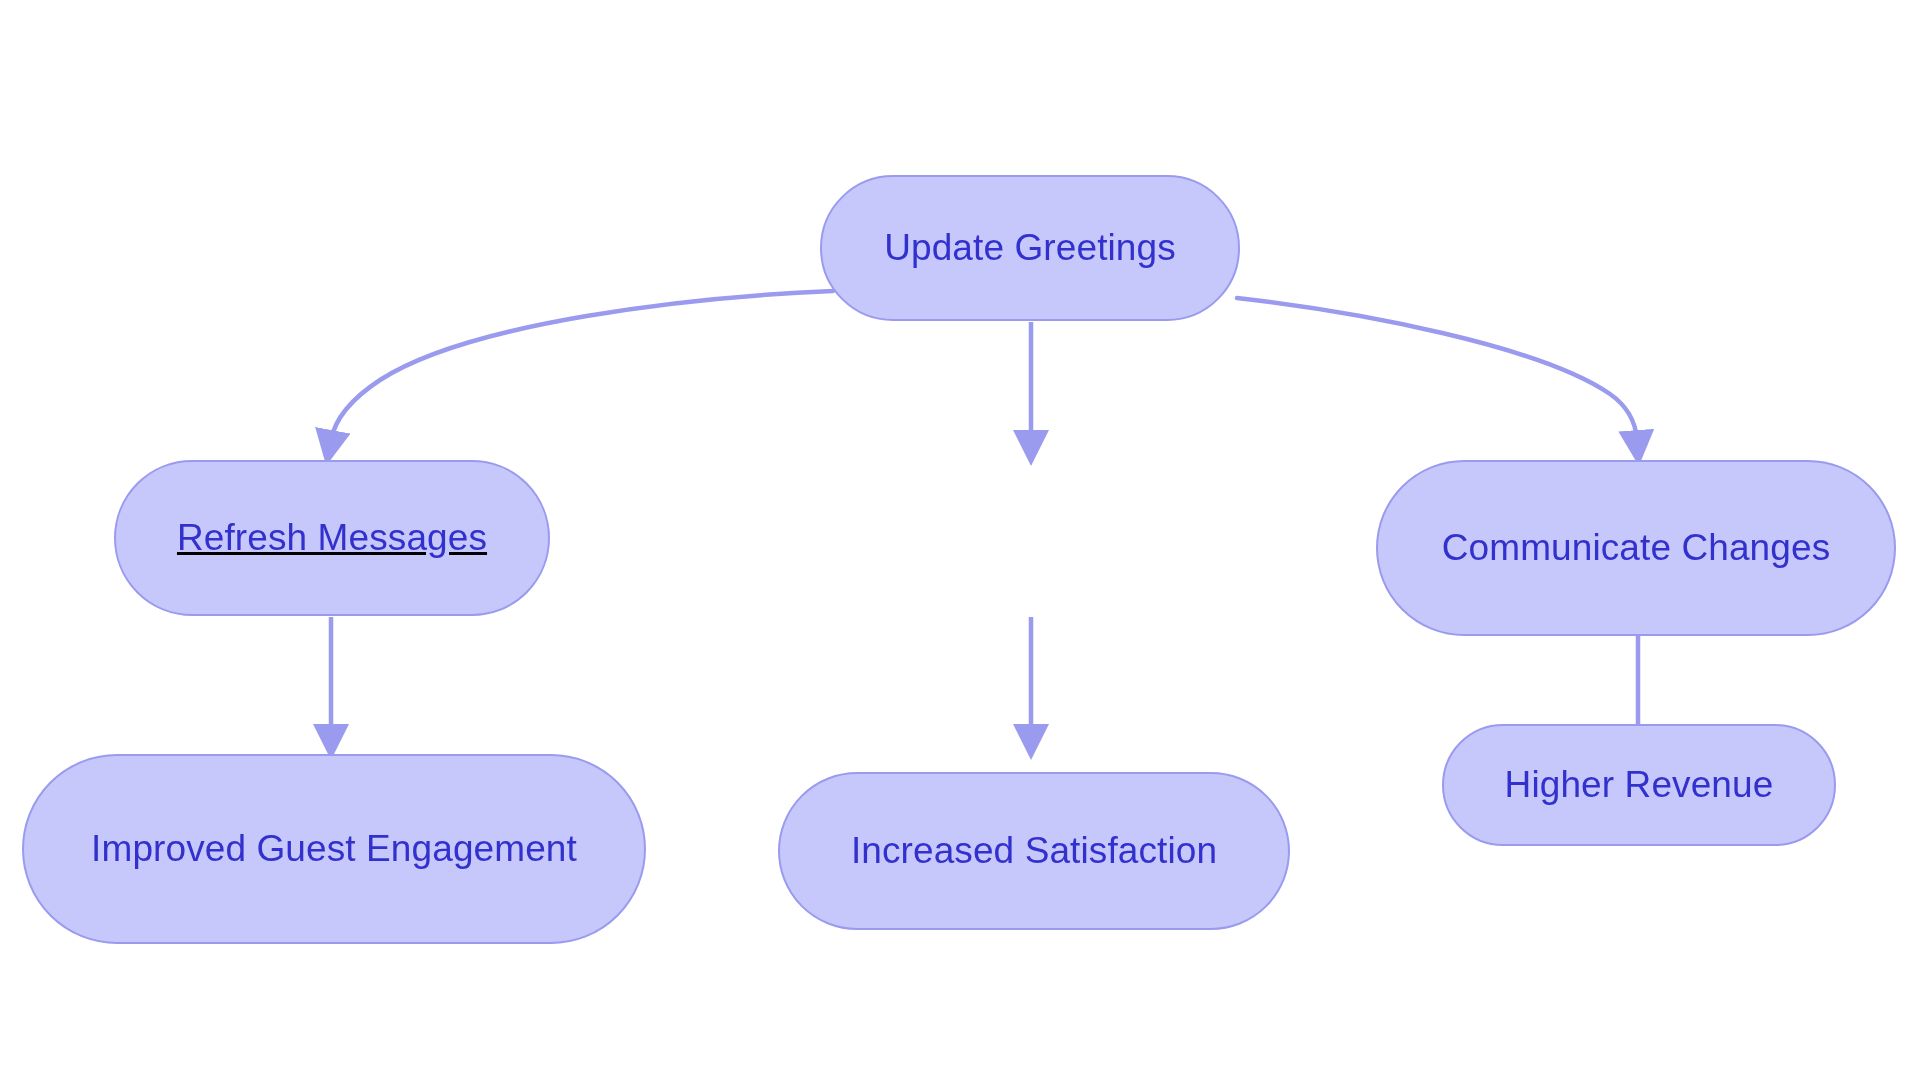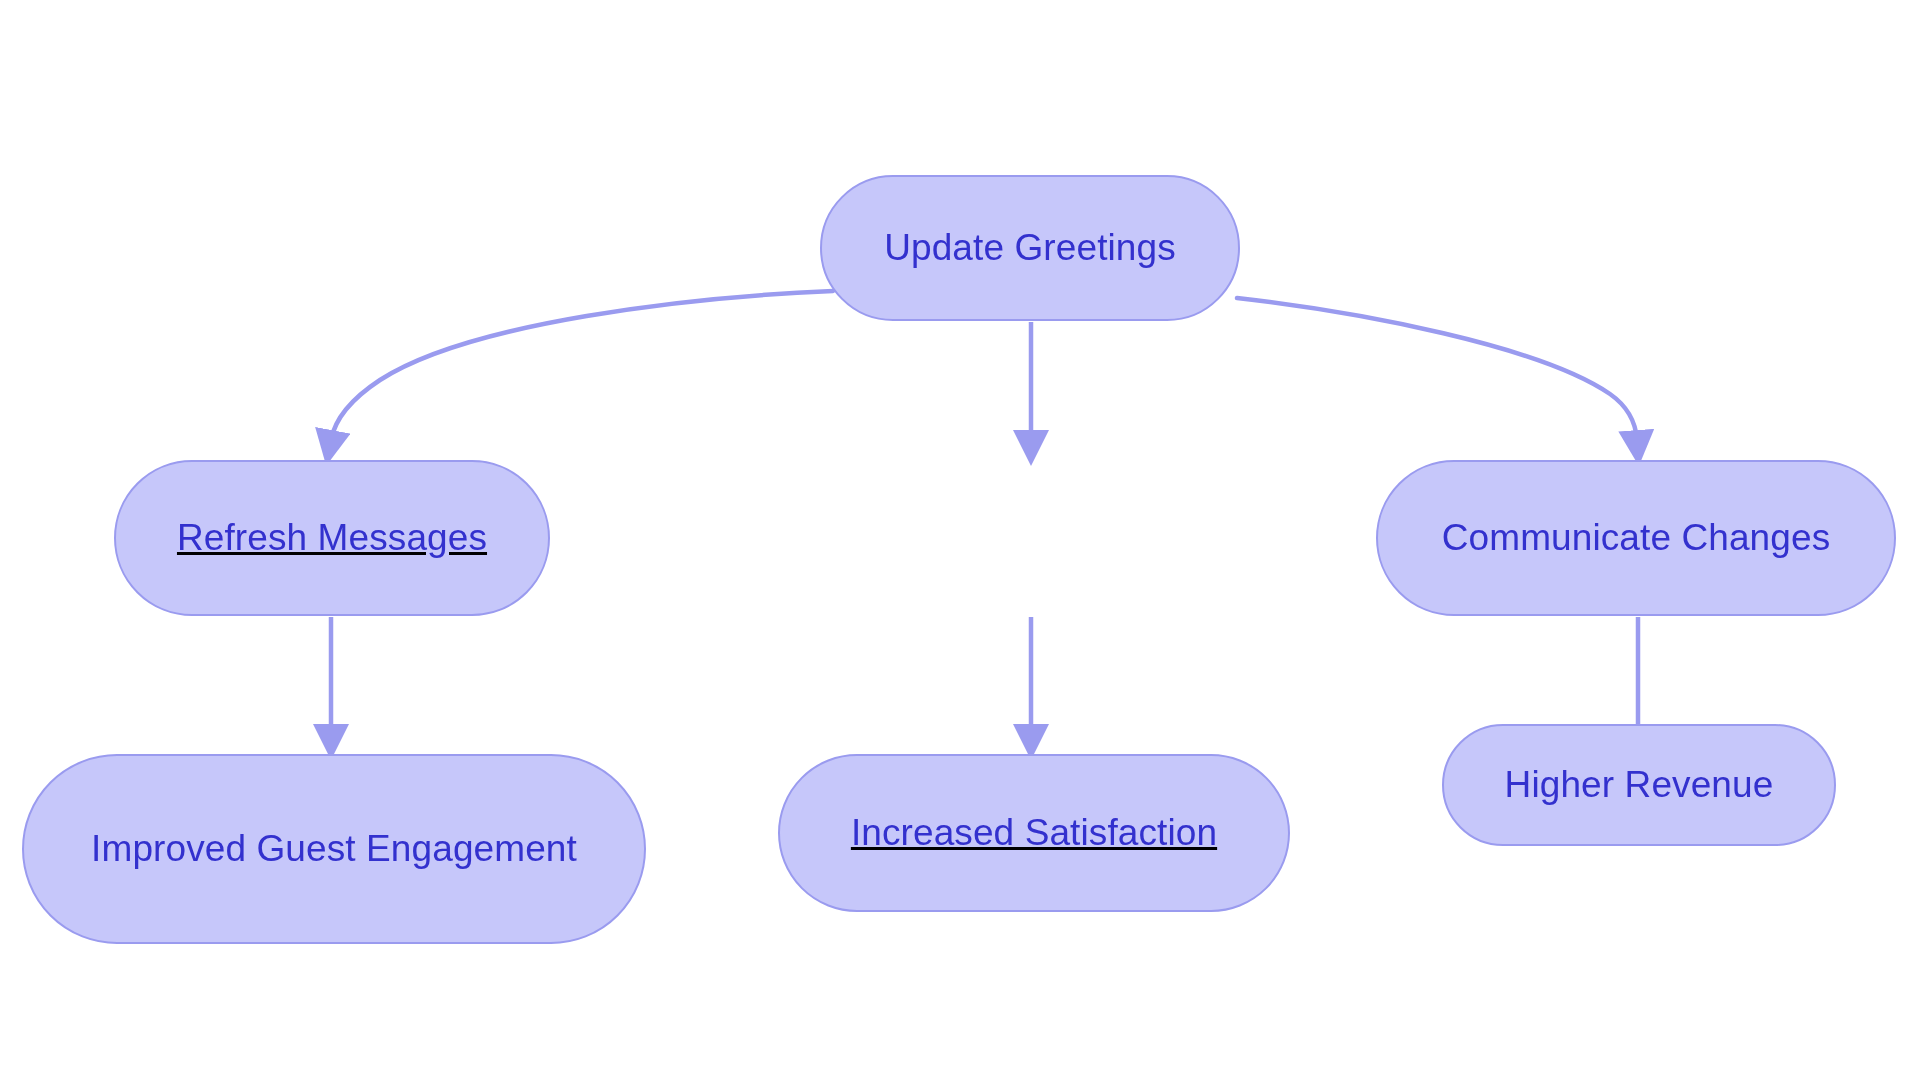--- a/index.html
+++ b/index.html
@@ -46,24 +46,24 @@
     font-weight: 400;
     line-height: 1.1;
     letter-spacing: 0.1px;
     white-space: nowrap;
   }
   
   #node-update-greetings { left: 820px; top: 175px; width: 420px; height: 146px; }
   
   #node-refresh-messages { left: 114px; top: 460px; width: 436px; height: 156px; text-decoration: underline; }
   #node-utilize-ai-platform { left: 822px; top: 460px; width: 418px; height: 156px; }
-  #node-communicate-changes { left: 1376px; top: 460px; width: 520px; height: 156px; text-align: right; }
+  #node-communicate-changes { left: 1376px; top: 460px; width: 520px; height: 176px; text-align: right; }
   
   #node-improved-guest-engagement { left: 22px; top: 754px; width: 624px; height: 190px; }
-  #node-increased-satisfaction { left: 778px; top: 754px; width: 512px; height: 158px; text-decoration: underline; }
+  #node-increased-satisfaction { left: 778px; top: 772px; width: 512px; height: 158px; }
   #node-higher-revenue { left: 1442px; top: 724px; width: 394px; height: 122px; }
 </style>
 </head>
 <body>
 
 <div id="flowchart-root">
 
   <svg id="edge-layer" viewBox="0 0 1920 1083" width="1920" height="1083" xmlns="http://www.w3.org/2000/svg" aria-hidden="true">
     <defs>
       <marker id="arrowhead-down" markerWidth="9" markerHeight="8" refX="2.2" refY="4" orient="auto" markerUnits="strokeWidth">

